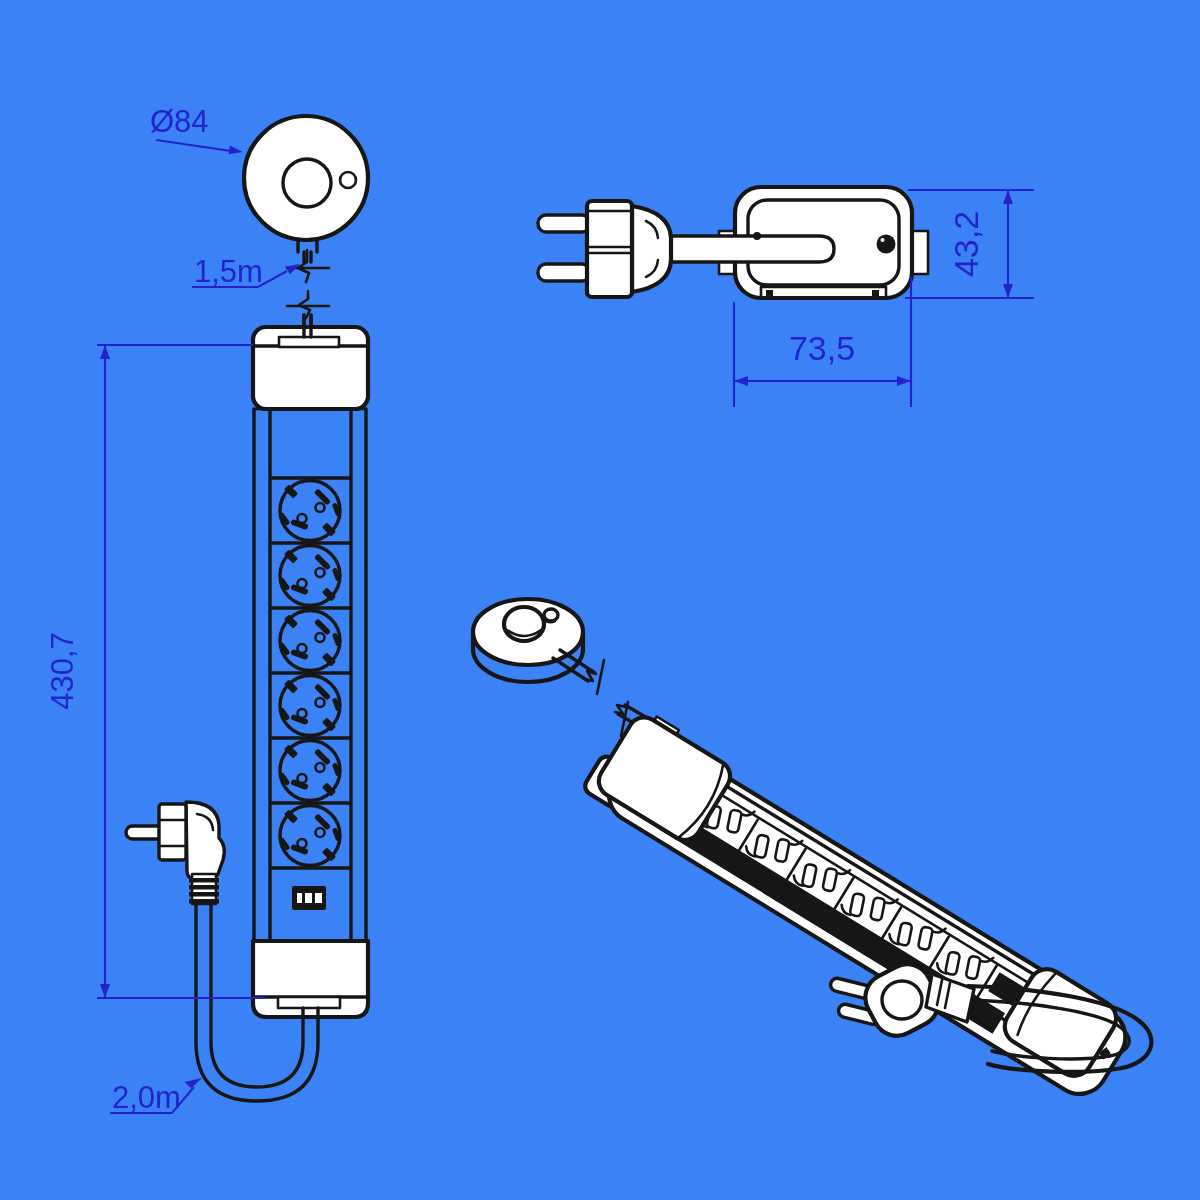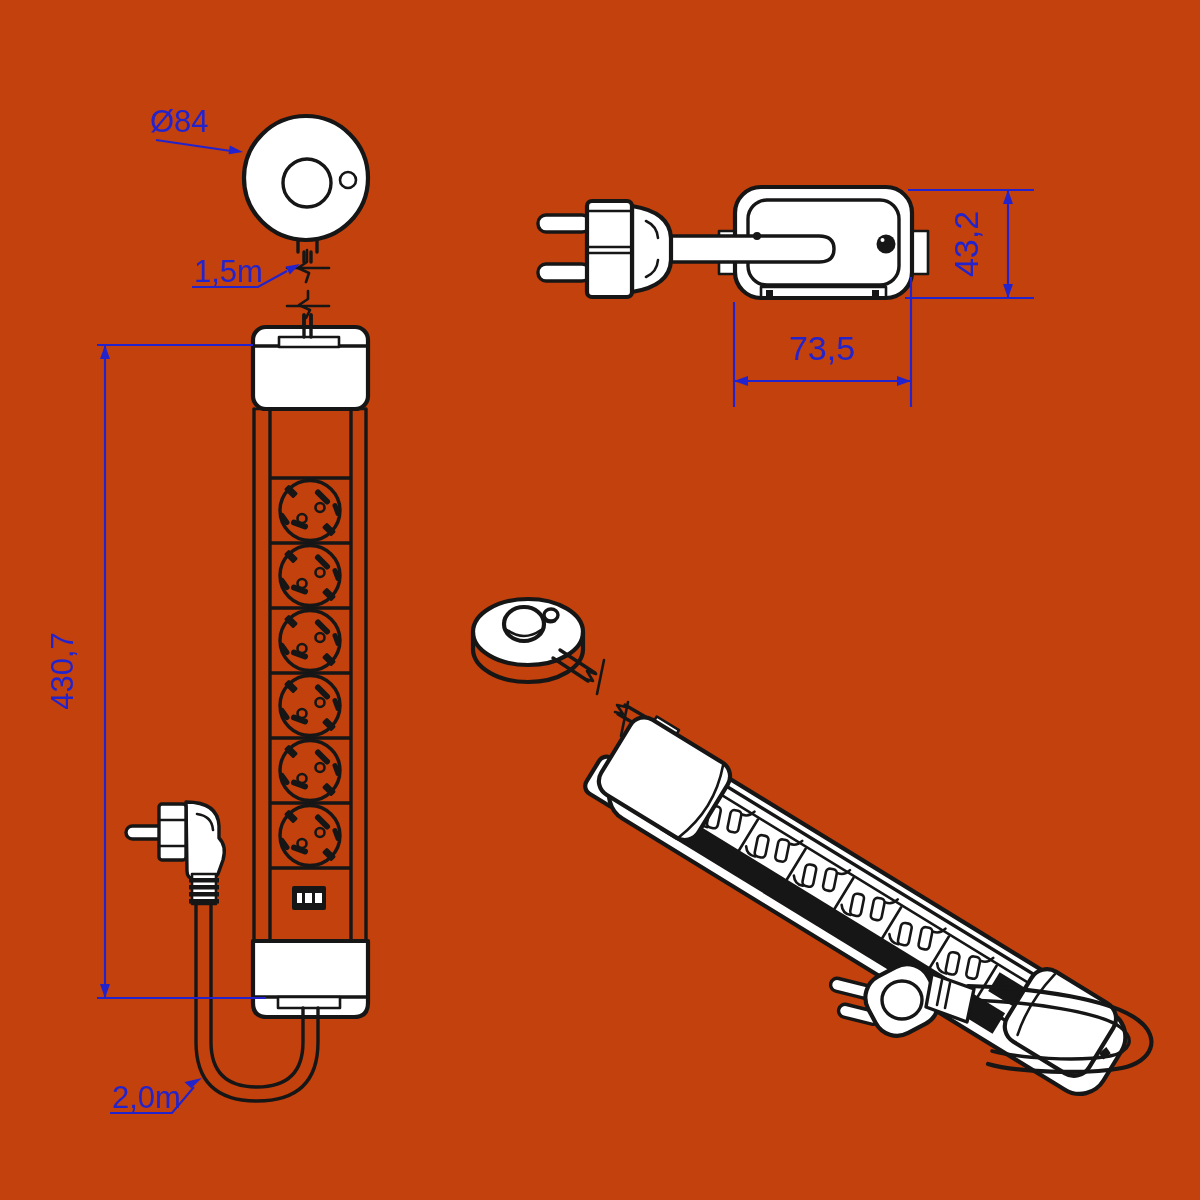--- a/index.html
+++ b/index.html
@@ -1,16 +1,16 @@
 <!DOCTYPE html>
 <html><head>
 <meta charset="utf-8">
 <style>
   html,body{margin:0;padding:0;background:#ffffff;}
-  .stage{position:relative;width:1200px;height:1200px;background:#c2410c;overflow:hidden;}
+  .stage{position:relative;width:1200px;height:1200px;background:#3b82f6;overflow:hidden;}
   svg{display:block}
   .k {stroke:#161616;fill:none;stroke-width:3.4;stroke-linecap:round;stroke-linejoin:round;}
   .k4{stroke:#161616;fill:none;stroke-width:4.2;stroke-linecap:round;stroke-linejoin:round;}
   .k2{stroke:#161616;fill:none;stroke-width:2.6;stroke-linecap:round;stroke-linejoin:round;}
   .k6{stroke:#161616;fill:none;stroke-width:6;stroke-linecap:round;}
   .k5{stroke:#161616;fill:none;stroke-width:5;stroke-linecap:round;}
   .kf{fill:#161616;stroke:none;}
   .w {fill:#ffffff;}
   .d {stroke:#2323cd;stroke-width:2.1;fill:none;}
   .df{fill:#2323cd;stroke:none;}

